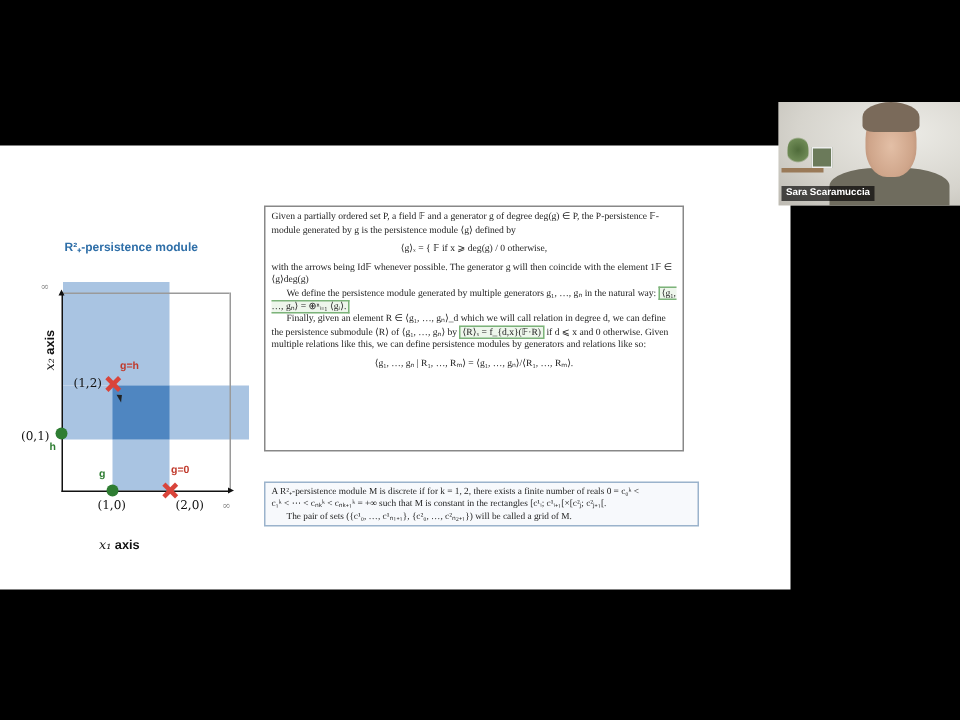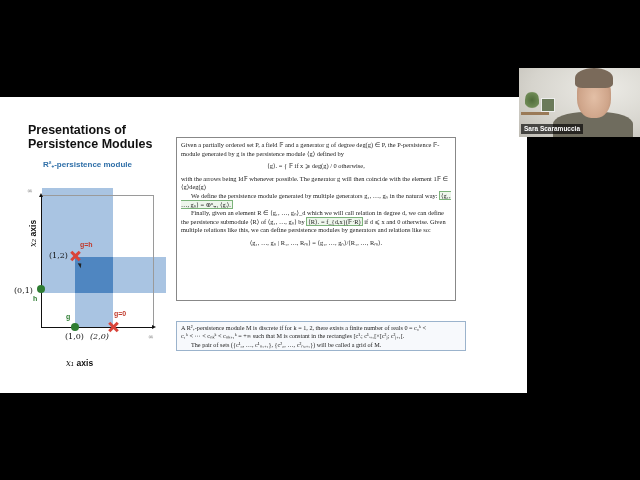--- a/index.html
+++ b/index.html
@@ -64,24 +64,20 @@
   .main-box .indent { text-indent:10px; }
   .hl { border:1px solid #7cb37a; background:#eef6ec; padding:0 1px; }
   .def-box { left:176px; top:224px; width:290px; height:30px; padding:2px 4px; box-sizing:border-box;
              font-size:6.2px; line-height:8.4px; border-color:#9bb3cc; background:#f7f9fc; overflow:hidden; white-space:nowrap; }
   .def-box p { margin:0; }
 </style>
 </head>
 <body>
 
 <div class="slide">
-  <div class="title">
-    <div>Presentations of</div>
-    <div>Persistence Modules</div>
-  </div>
   <div class="subtitle">R²₊-persistence module</div>
 
   <div class="diagram">
 
     <div class="rect light" style="left:42px;top:91px;width:71px;height:69px;"></div>
     <div class="rect light" style="left:42px;top:160px;width:124px;height:36px;"></div>
     <div class="rect light" style="left:75px;top:196px;width:38px;height:34px;"></div>
     <div class="rect dark" style="left:75px;top:160px;width:38px;height:36px;"></div>
 
     <div class="box-line-top"></div>
@@ -108,21 +104,21 @@
 
     <div class="dot" style="left:71px;top:226px;"></div>
     <div class="coord" style="left:65px;top:235px;">(1,0)</div>
     <div class="lbl-green" style="left:66px;top:216px;">g</div>
 
     <div class="cross" style="left:70px;top:154px;"></div>
     <div class="coord" style="left:49px;top:154px;">(1,2)</div>
     <div class="lbl-red" style="left:80px;top:144px;">g=h</div>
 
     <div class="cross" style="left:108px;top:225px;"></div>
-    <div class="coord" style="left:90px;top:235px;font-style:italic;">(2,0)</div>
+    <div class="coord" style="left:117px;top:235px;">(2,0)</div>
     <div class="lbl-red" style="left:114px;top:213px;">g=0</div>
 
     <div class="cursor"></div>
   </div>
 
   <div class="textbox main-box">
     <p>Given a partially ordered set P, a field 𝔽 and a generator g of degree deg(g) ∈ P, the P-persistence 𝔽-module generated by g is the persistence module ⟨g⟩ defined by</p>
     <p class="center">
       <span>⟨g⟩ₓ = </span>{ <span>𝔽 if x ⩾ deg(g)</span> / <span>0 otherwise,</span>
     </p>

